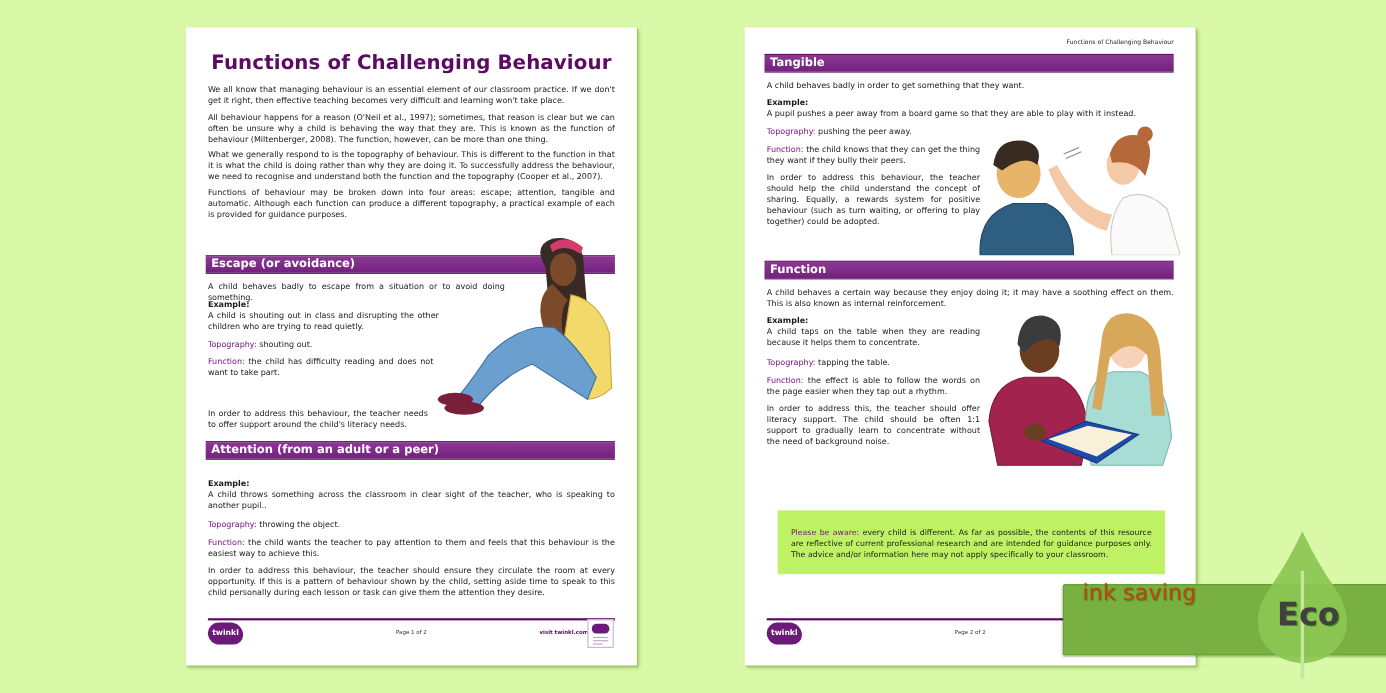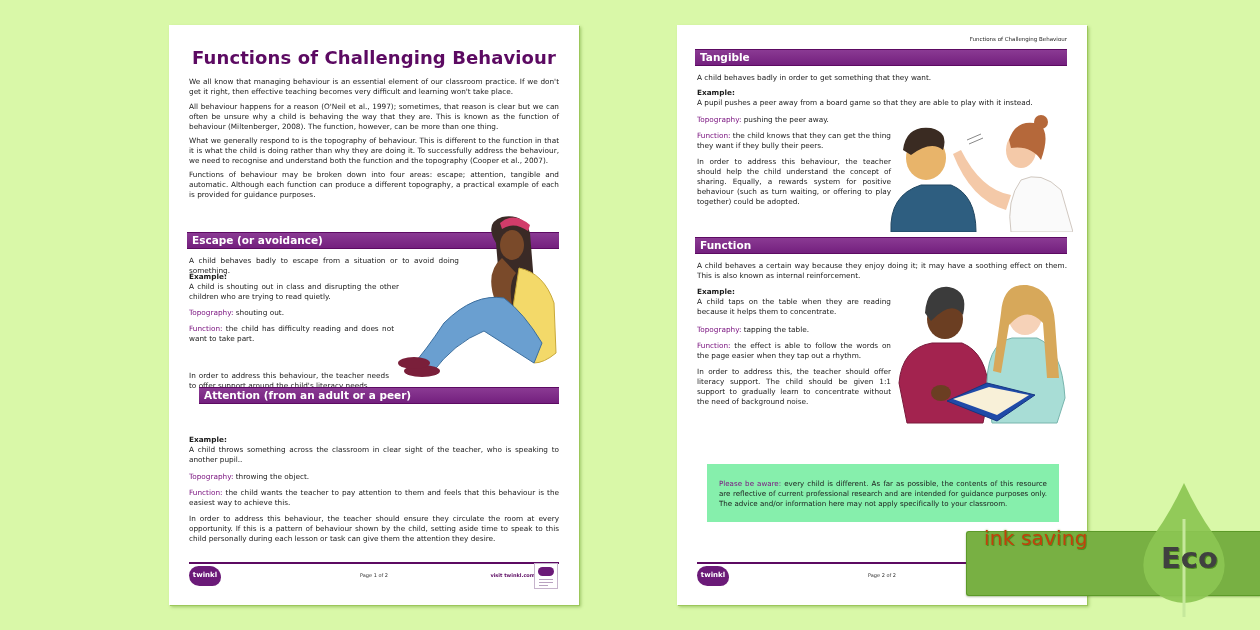--- a/index.html
+++ b/index.html
@@ -59,21 +59,21 @@
     border: 1px solid #c6b4cc; background: #fff;
   }
   .stamp .cloud { position: absolute; left: 3px; top: 3px; width: 16px; height: 9px; background: #6b1a78; border-radius: 6px; }
   .stamp .line { position: absolute; left: 4px; width: 14px; height: 1px; background: #b9a2c0; }
 
   .running-header {
     position: absolute; right: 20px; top: 11px; font-size: 5.5px; color: #222;
   }
   .aware-box {
     position: absolute; left: 30px; top: 439px; width: 352px; height: 58px;
-    background: #86efac; box-sizing: border-box; padding: 15px 12px 0 12px;
+    background: #bef264; box-sizing: border-box; padding: 15px 12px 0 12px;
     font-size: 7.1px; line-height: 10px; text-align: justify;
   }
 
   .illus { position: absolute; }
   
   .eco-banner {
     position: absolute; left: 966px; top: 531px; width: 294px; height: 63px;
     background: #78b043; border: 1px solid #5c9a28; border-right: none;
     border-radius: 3px 0 0 3px;
     box-shadow: 0 1px 2px rgba(60,100,20,0.4);
@@ -117,21 +117,21 @@
     <path d="M112 30 Q100 10 118 4 Q140 0 146 20 L150 70 Q150 110 140 130 L120 125 Z" fill="#3a2a26"></path>
     <path d="M116 10 Q130 -2 146 12 L144 18 Q130 8 118 16 Z" fill="#d23c6a"></path>
     <ellipse cx="128" cy="32" rx="12" ry="15" fill="#7a4a2a"></ellipse>
     <path d="M135 55 Q160 60 170 90 L172 140 Q160 150 150 150 L125 120 Z" fill="#f3d969" stroke="#c9a93a" stroke-width="1"></path>
     <path d="M118 45 Q100 60 112 90 L128 92 Q124 70 132 60 Z" fill="#7a4a2a"></path>
     <path d="M120 85 Q90 80 60 110 Q40 140 30 150 L48 160 Q70 130 100 118 L150 150 L158 130 Q140 100 120 85 Z" fill="#6a9fd0" stroke="#3b6e9e" stroke-width="1"></path>
     <ellipse cx="38" cy="158" rx="18" ry="6" fill="#7a1f3a"></ellipse>
     <ellipse cx="30" cy="150" rx="16" ry="6" fill="#7a1f3a"></ellipse>
   </svg>
 
-  <div class="section-bar" style="top:362px;margin-left:12px;">Attention (from an adult or a peer)</div>
+  <div class="section-bar" style="top:376px;">Attention (from an adult or a peer)</div>
   <p class="para" style="top:410px;">
     <span class="label-bold">Example:</span><br>
     <span>A child throws something across the classroom in clear sight of the teacher, who is speaking to another pupil..</span>
   </p>
   <p class="para" style="top:447px;">
     <span class="label-purple">Topography:</span><span> throwing the object.</span>
   </p>
   <p class="para" style="top:463px;">
     <span class="label-purple">Function:</span><span> the child wants the teacher to pay attention to them and feels that this behaviour is the easiest way to achieve this.</span>
   </p>
@@ -183,21 +183,21 @@
   <p class="para" style="top:262px; right:196px;">
     <span class="label-bold">Example:</span><br>
     <span>A child taps on the table when they are reading because it helps them to concentrate.</span>
   </p>
   <p class="para" style="top:300px;">
     <span class="label-purple">Topography:</span><span> tapping the table.</span>
   </p>
   <p class="para" style="top:316px; right:196px;">
     <span class="label-purple">Function:</span><span> the effect is able to follow the words on the page easier when they tap out a rhythm.</span>
   </p>
-  <p class="para" style="top:342px; right:196px;">In order to address this, the teacher should offer literacy support. The child should be given 1:1 support to gradually learn to concentrate without the need of background noise.</p>
+  <p class="para" style="top:342px; right:196px;">In order to address this, the teacher should offer literacy support. The child should be often 1:1 support to gradually learn to concentrate without the need of background noise.</p>
 
   <svg class="illus" style="left:220px; top:258px;" width="176" height="144" viewBox="0 0 176 144">
     <path d="M2 100 Q5 65 35 60 L65 60 Q90 70 92 110 L86 140 L10 140 Z" fill="#a3234f" stroke="#7a1a3c" stroke-width="1"></path>
     <ellipse cx="48" cy="36" rx="18" ry="20" fill="#6b3e22"></ellipse>
     <path d="M28 30 Q30 2 52 4 Q72 8 66 32 Q55 16 34 38 Z" fill="#3b3b3b"></path>
     <path d="M90 110 Q88 60 115 55 L140 55 Q165 65 168 115 L160 140 L95 140 Z" fill="#a8ddd6" stroke="#78b5ad" stroke-width="1"></path>
     <ellipse cx="128" cy="32" rx="17" ry="20" fill="#f6d2b8"></ellipse>
     <path d="M104 30 Q106 0 130 2 Q156 6 158 40 L162 95 L150 95 L146 40 Q130 22 112 42 L104 90 L96 88 Z" fill="#d7a85a"></path>
     <path d="M50 118 L100 138 L138 112 L90 100 Z" fill="#1f4aa8" stroke="#153680" stroke-width="1"></path>
     <path d="M56 116 L100 132 L132 112 L92 104 Z" fill="#f8f0d8"></path>

